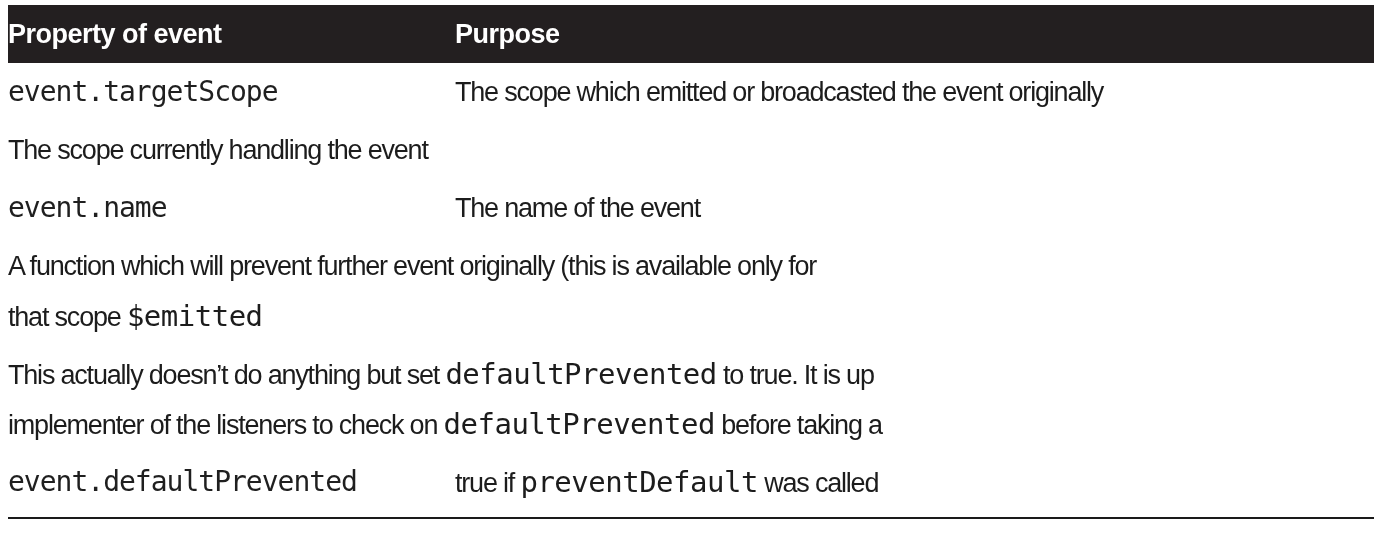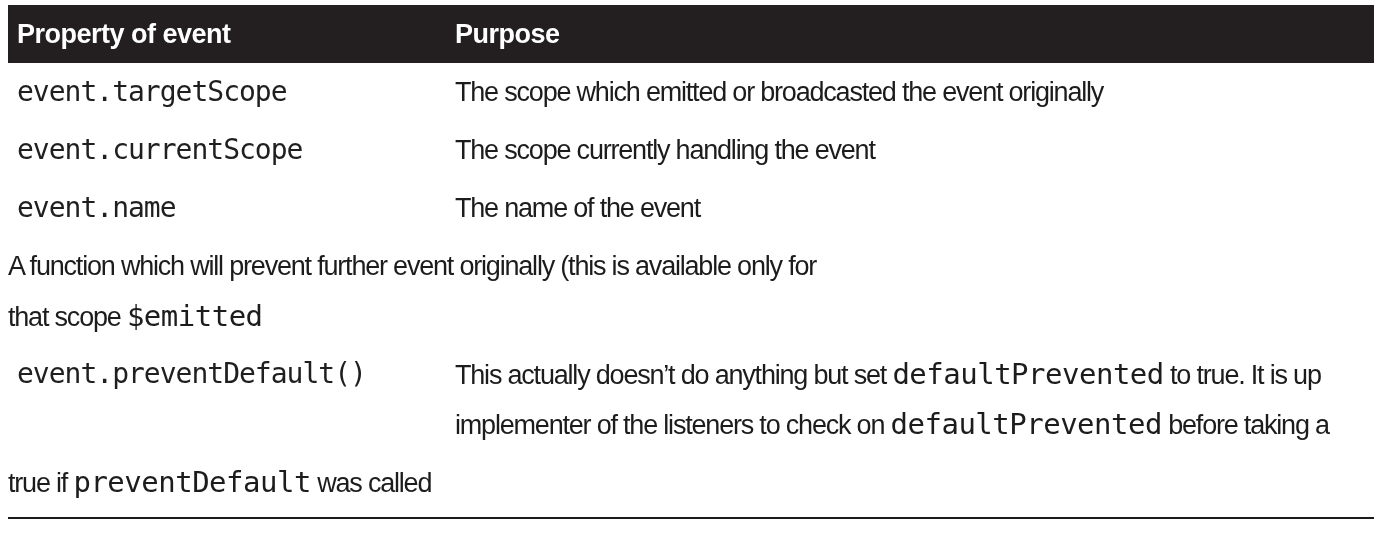--- a/index.html
+++ b/index.html
@@ -28,21 +28,20 @@
   }
   .th {
     color: #ffffff;
     font-weight: bold;
     font-size: 27px;
     letter-spacing: -0.5px;
     white-space: nowrap;
   }
   .cell-prop {
     flex: 0 0 447px;
-    padding-left: 9px;
     box-sizing: border-box;
   }
   .cell-purpose {
     flex: 1 1 auto;
     min-width: 0;
   }
   .row {
     display: flex;
     padding: 4px 0;
   }
@@ -88,49 +87,48 @@
   </div>
 
   <div class="row">
     <div class="cell-prop mono prop-text">event.targetScope</div>
     <div class="cell-purpose">
       <div class="line"><span>The scope which emitted or broadcasted the event originally</span></div>
     </div>
   </div>
 
   <div class="row">
-    <div class="cell-prop mono prop-text">event.currentScope</div>
     <div class="cell-purpose">
       <div class="line"><span>The scope currently handling the event</span></div>
     </div>
   </div>
 
   <div class="row">
     <div class="cell-prop mono prop-text">event.name</div>
     <div class="cell-purpose">
       <div class="line"><span>The name of the event</span></div>
     </div>
   </div>
 
   <div class="row">
     <div class="cell-purpose">
       <div class="line"><span>A function which will prevent further event originally (this is available only for</span></div>
       <div class="line"><span>that scope </span><span class="code">$emitted</span></div>
     </div>
   </div>
 
   <div class="row">
-    <div class="cell-prop mono prop-text">event.preventDefault()</div>
     <div class="cell-purpose">
       <div class="line"><span>This actually doesn’t do anything but set </span><span class="code">defaultPrevented</span><span> to true. It is up</span></div>
       <div class="line"><span>implementer of the listeners to check on </span><span class="code">defaultPrevented</span><span> before taking a</span></div>
     </div>
   </div>
 
   <div class="row">
+    <div class="cell-prop mono prop-text">event.defaultPrevented</div>
     <div class="cell-purpose">
       <div class="line"><span>true if </span><span class="code">preventDefault</span><span> was called</span></div>
     </div>
   </div>
 
   <div class="bottom-rule"></div>
 
 </div>
 
 </body></html>

